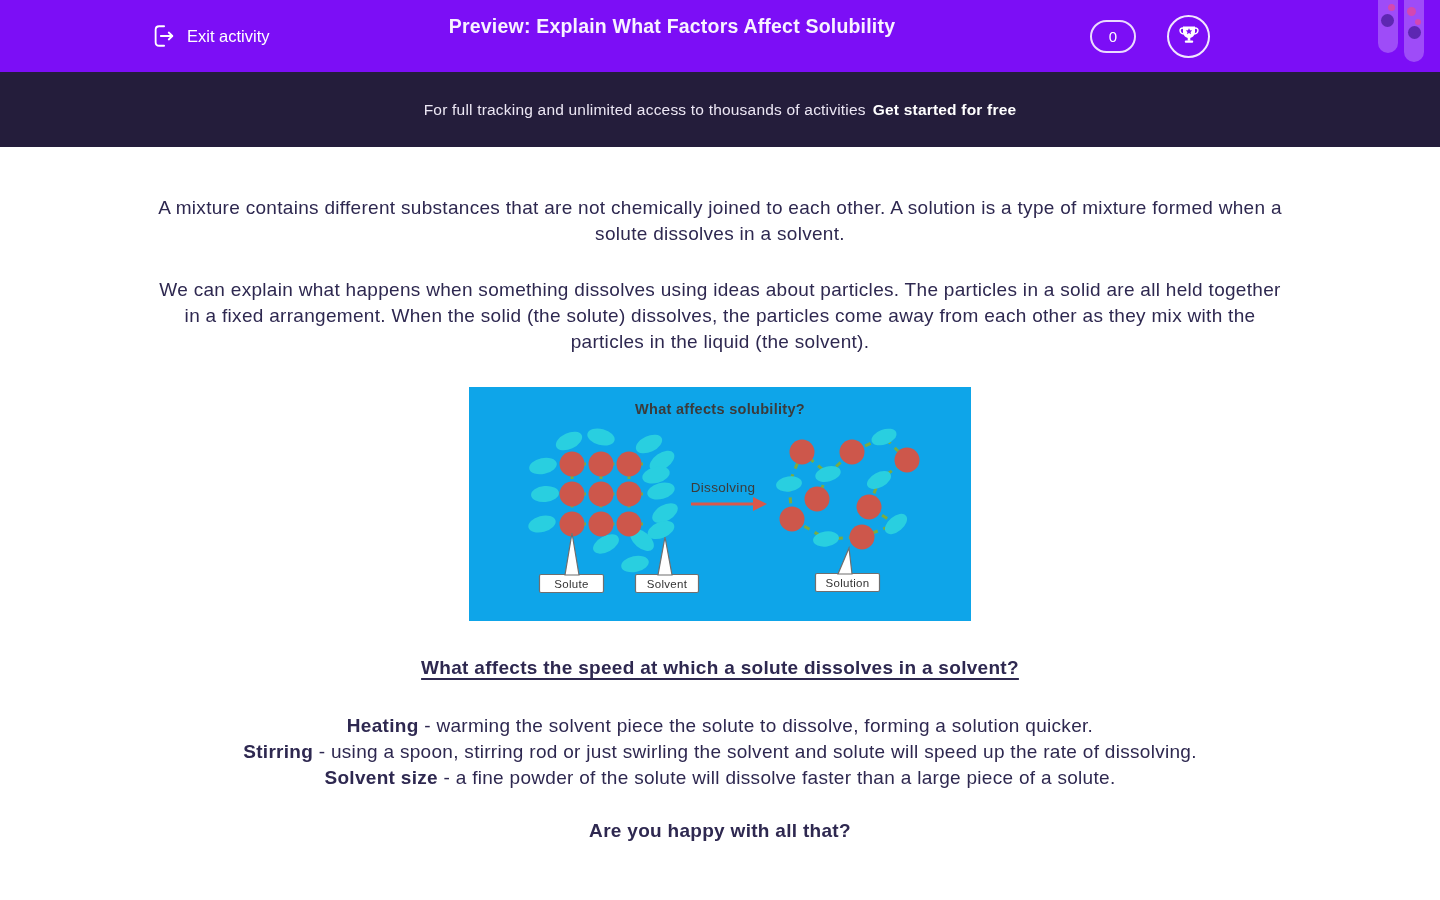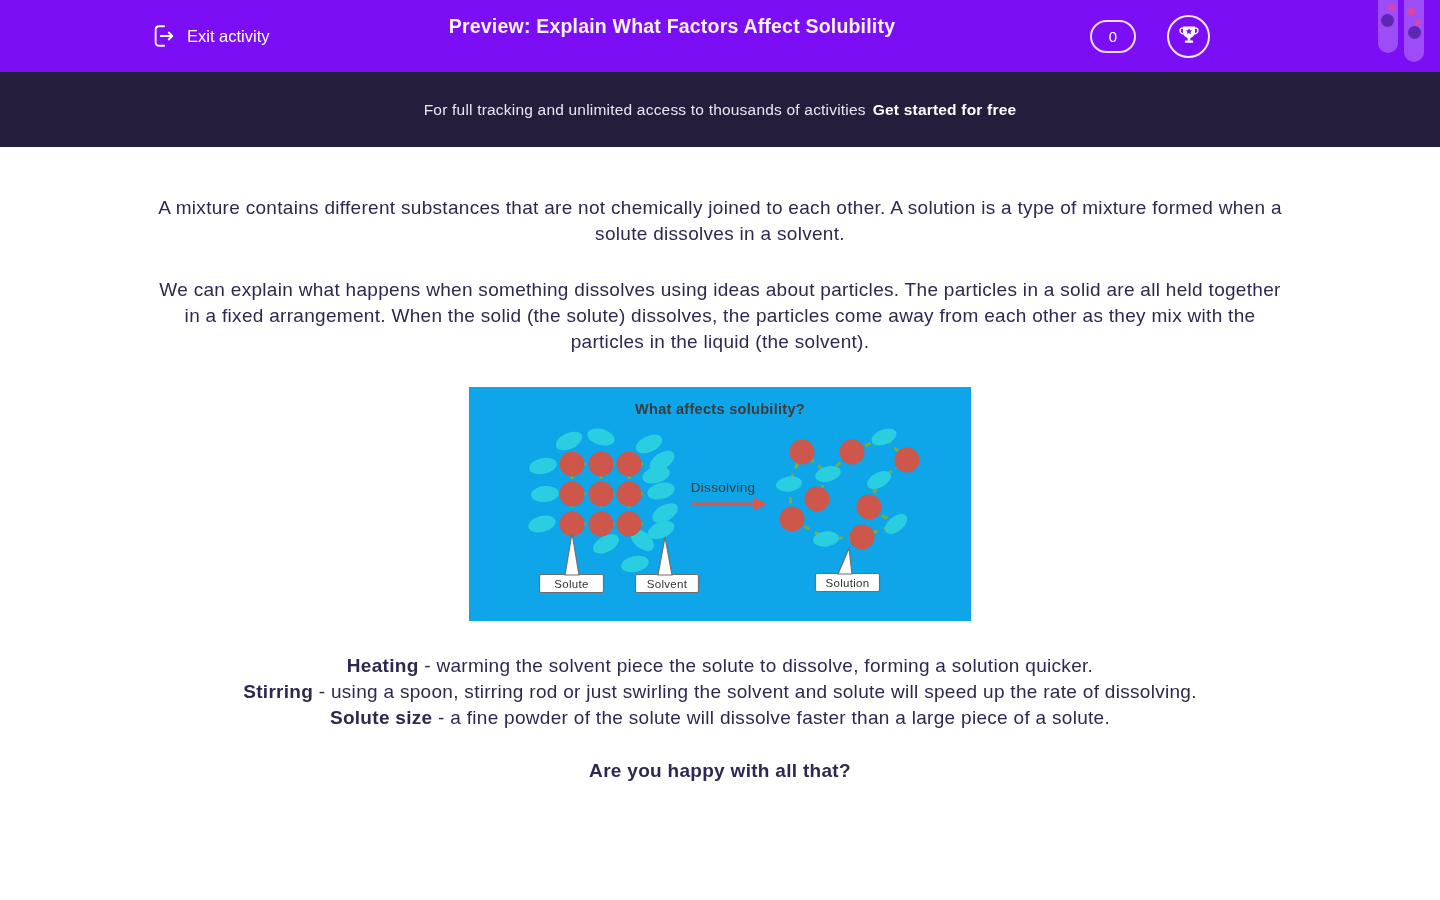--- a/index.html
+++ b/index.html
@@ -183,22 +183,23 @@
       </g>
 
       <g>
         <rect x="346.5" y="186.5" width="64" height="18" rx="1.5" fill="#ffffff" stroke="#6f6f6f" stroke-width="1.2"></rect>
         <polygon points="380,161 369,187 383,187" fill="#ffffff" stroke="#6f6f6f" stroke-width="1.2"></polygon>
         <text class="dg-box-label" x="378.5" y="199.5" text-anchor="middle">Solution</text>
       </g>
     </svg>
   </div>
 
+  <div class="sub-heading">What affects the speed at which a solute dissolves in a solvent?</div>
 
   <div class="factors">
     <div class="factor"><b>Heating</b><span> - warming the solvent piece the solute to dissolve, forming a solution quicker.</span></div>
     <div class="factor"><b>Stirring</b><span> - using a spoon, stirring rod or just swirling the solvent and solute will speed up the rate of dissolving.</span></div>
-    <div class="factor"><b>Solute size</b><span> - a fine powder of the solute will dissolve faster than a large piece of a solute.</span></div>
+    <div class="factor"><b>Solvent size</b><span> - a fine powder of the solute will dissolve faster than a large piece of a solute.</span></div>
   </div>
 
   <p class="closing">Are you happy with all that?</p>
 
 </main>
 
 </body></html>

